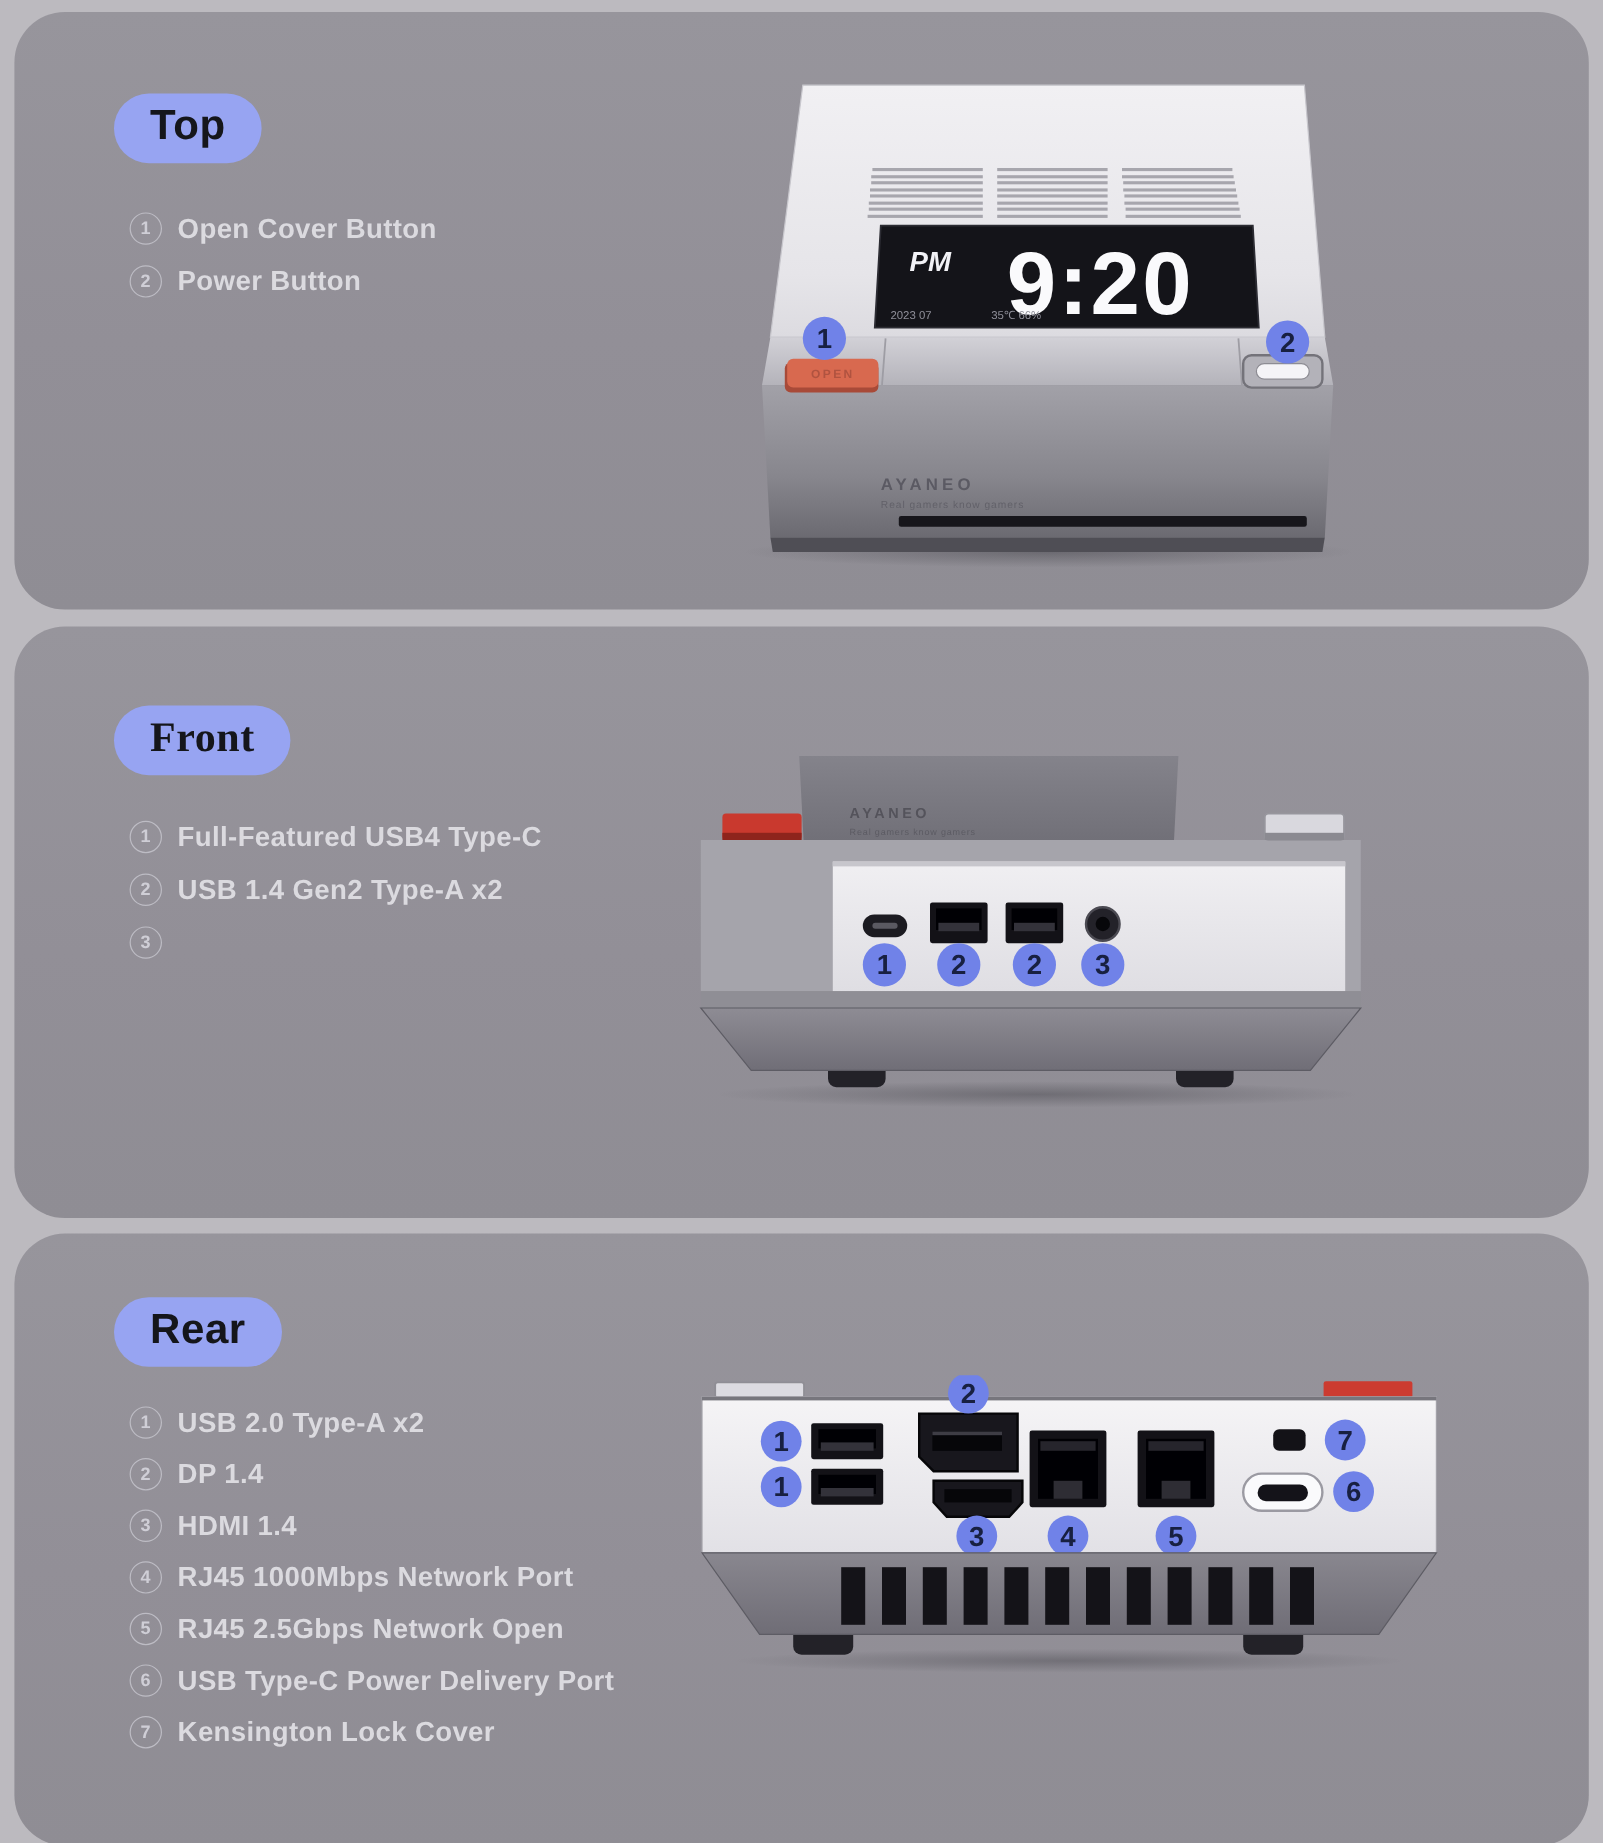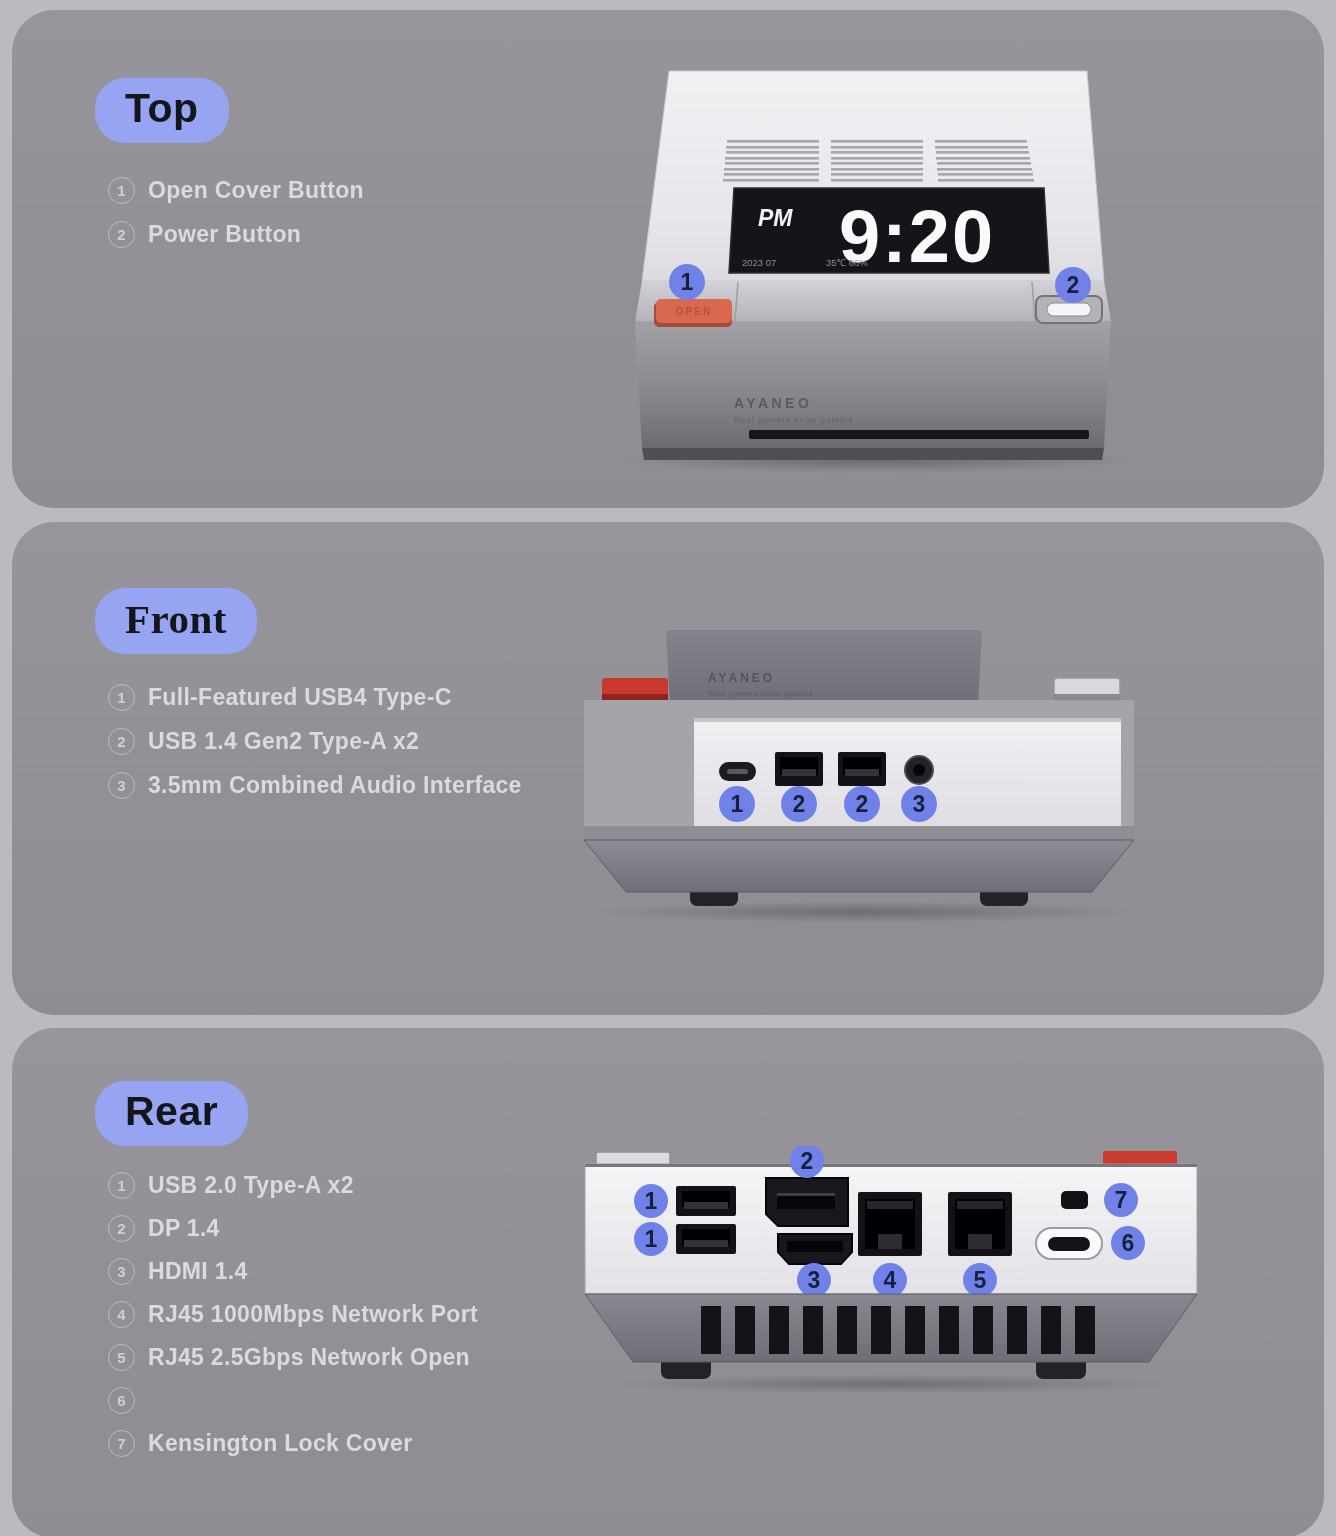--- a/index.html
+++ b/index.html
@@ -15,21 +15,21 @@
     background:linear-gradient(180deg,#97959c 0%,#928f97 55%,#8f8d94 100%);
     border-radius:42px;
   }
   #panel-top   { top:10px;   height:498px; }
   #panel-front { top:522px;  height:493px; }
   #panel-rear  { top:1028px; height:510px; }
 
   .section-label {
     position:absolute; left:83px;
     background:#97a4f2; color:#15161b;
-    font-size:41px; font-weight:bold; letter-spacing:.5px;
+    font-size:35px; font-weight:bold; letter-spacing:.5px;
     padding:7px 30px 11px 30px; border-radius:30px;
     display:inline-block;
   }
   #panel-top .section-label { top:68px; }
   #panel-front .section-label { top:66px;font-family:Liberation Serif, serif; }
   #panel-rear .section-label { top:53px; }
 
   .feature-list { position:absolute; left:96px; list-style:none; }
   #panel-top .feature-list { top:158px; }
   #panel-front .feature-list { top:153px; }
@@ -174,21 +174,20 @@
     <li class="feature-item">
       <span class="num-circle">1</span>
       <span>Full-Featured USB4 Type-C</span>
     </li>
     <li class="feature-item">
       <span class="num-circle">2</span>
       <span>USB 1.4 Gen2 Type-A x2</span>
     </li>
     <li class="feature-item">
       <span class="num-circle">3</span>
-      <span>3.5mm Combined Audio Interface</span>
     </li>
   </ul>
 
   <svg class="device-svg" id="front-render" width="580" height="300" viewBox="0 0 580 300">
     <defs>
       <linearGradient id="fFaceGrad" x1="0" y1="0" x2="0" y2="1">
         <stop offset="0" stop-color="#f0eff2"></stop>
           <stop offset="1" stop-color="#dfdee3"></stop>
       </linearGradient>
       <linearGradient id="fCoverGrad" x1="0" y1="0" x2="0" y2="1">
@@ -292,20 +291,21 @@
     <li class="feature-item">
       <span class="num-circle">4</span>
       <span>RJ45 1000Mbps Network Port</span>
     </li>
     <li class="feature-item">
       <span class="num-circle">5</span>
       <span>RJ45 2.5Gbps Network Open</span>
     </li>
     <li class="feature-item">
       <span class="num-circle">6</span>
+      <span>USB Type-C Power Delivery Port</span>
     </li>
     <li class="feature-item">
       <span class="num-circle">7</span>
       <span>Kensington Lock Cover</span>
     </li>
   </ul>
 
   <svg class="device-svg" id="rear-render" width="630" height="252" viewBox="0 0 630 252">
     <defs>
       <linearGradient id="rFaceGrad" x1="0" y1="0" x2="0" y2="1">

